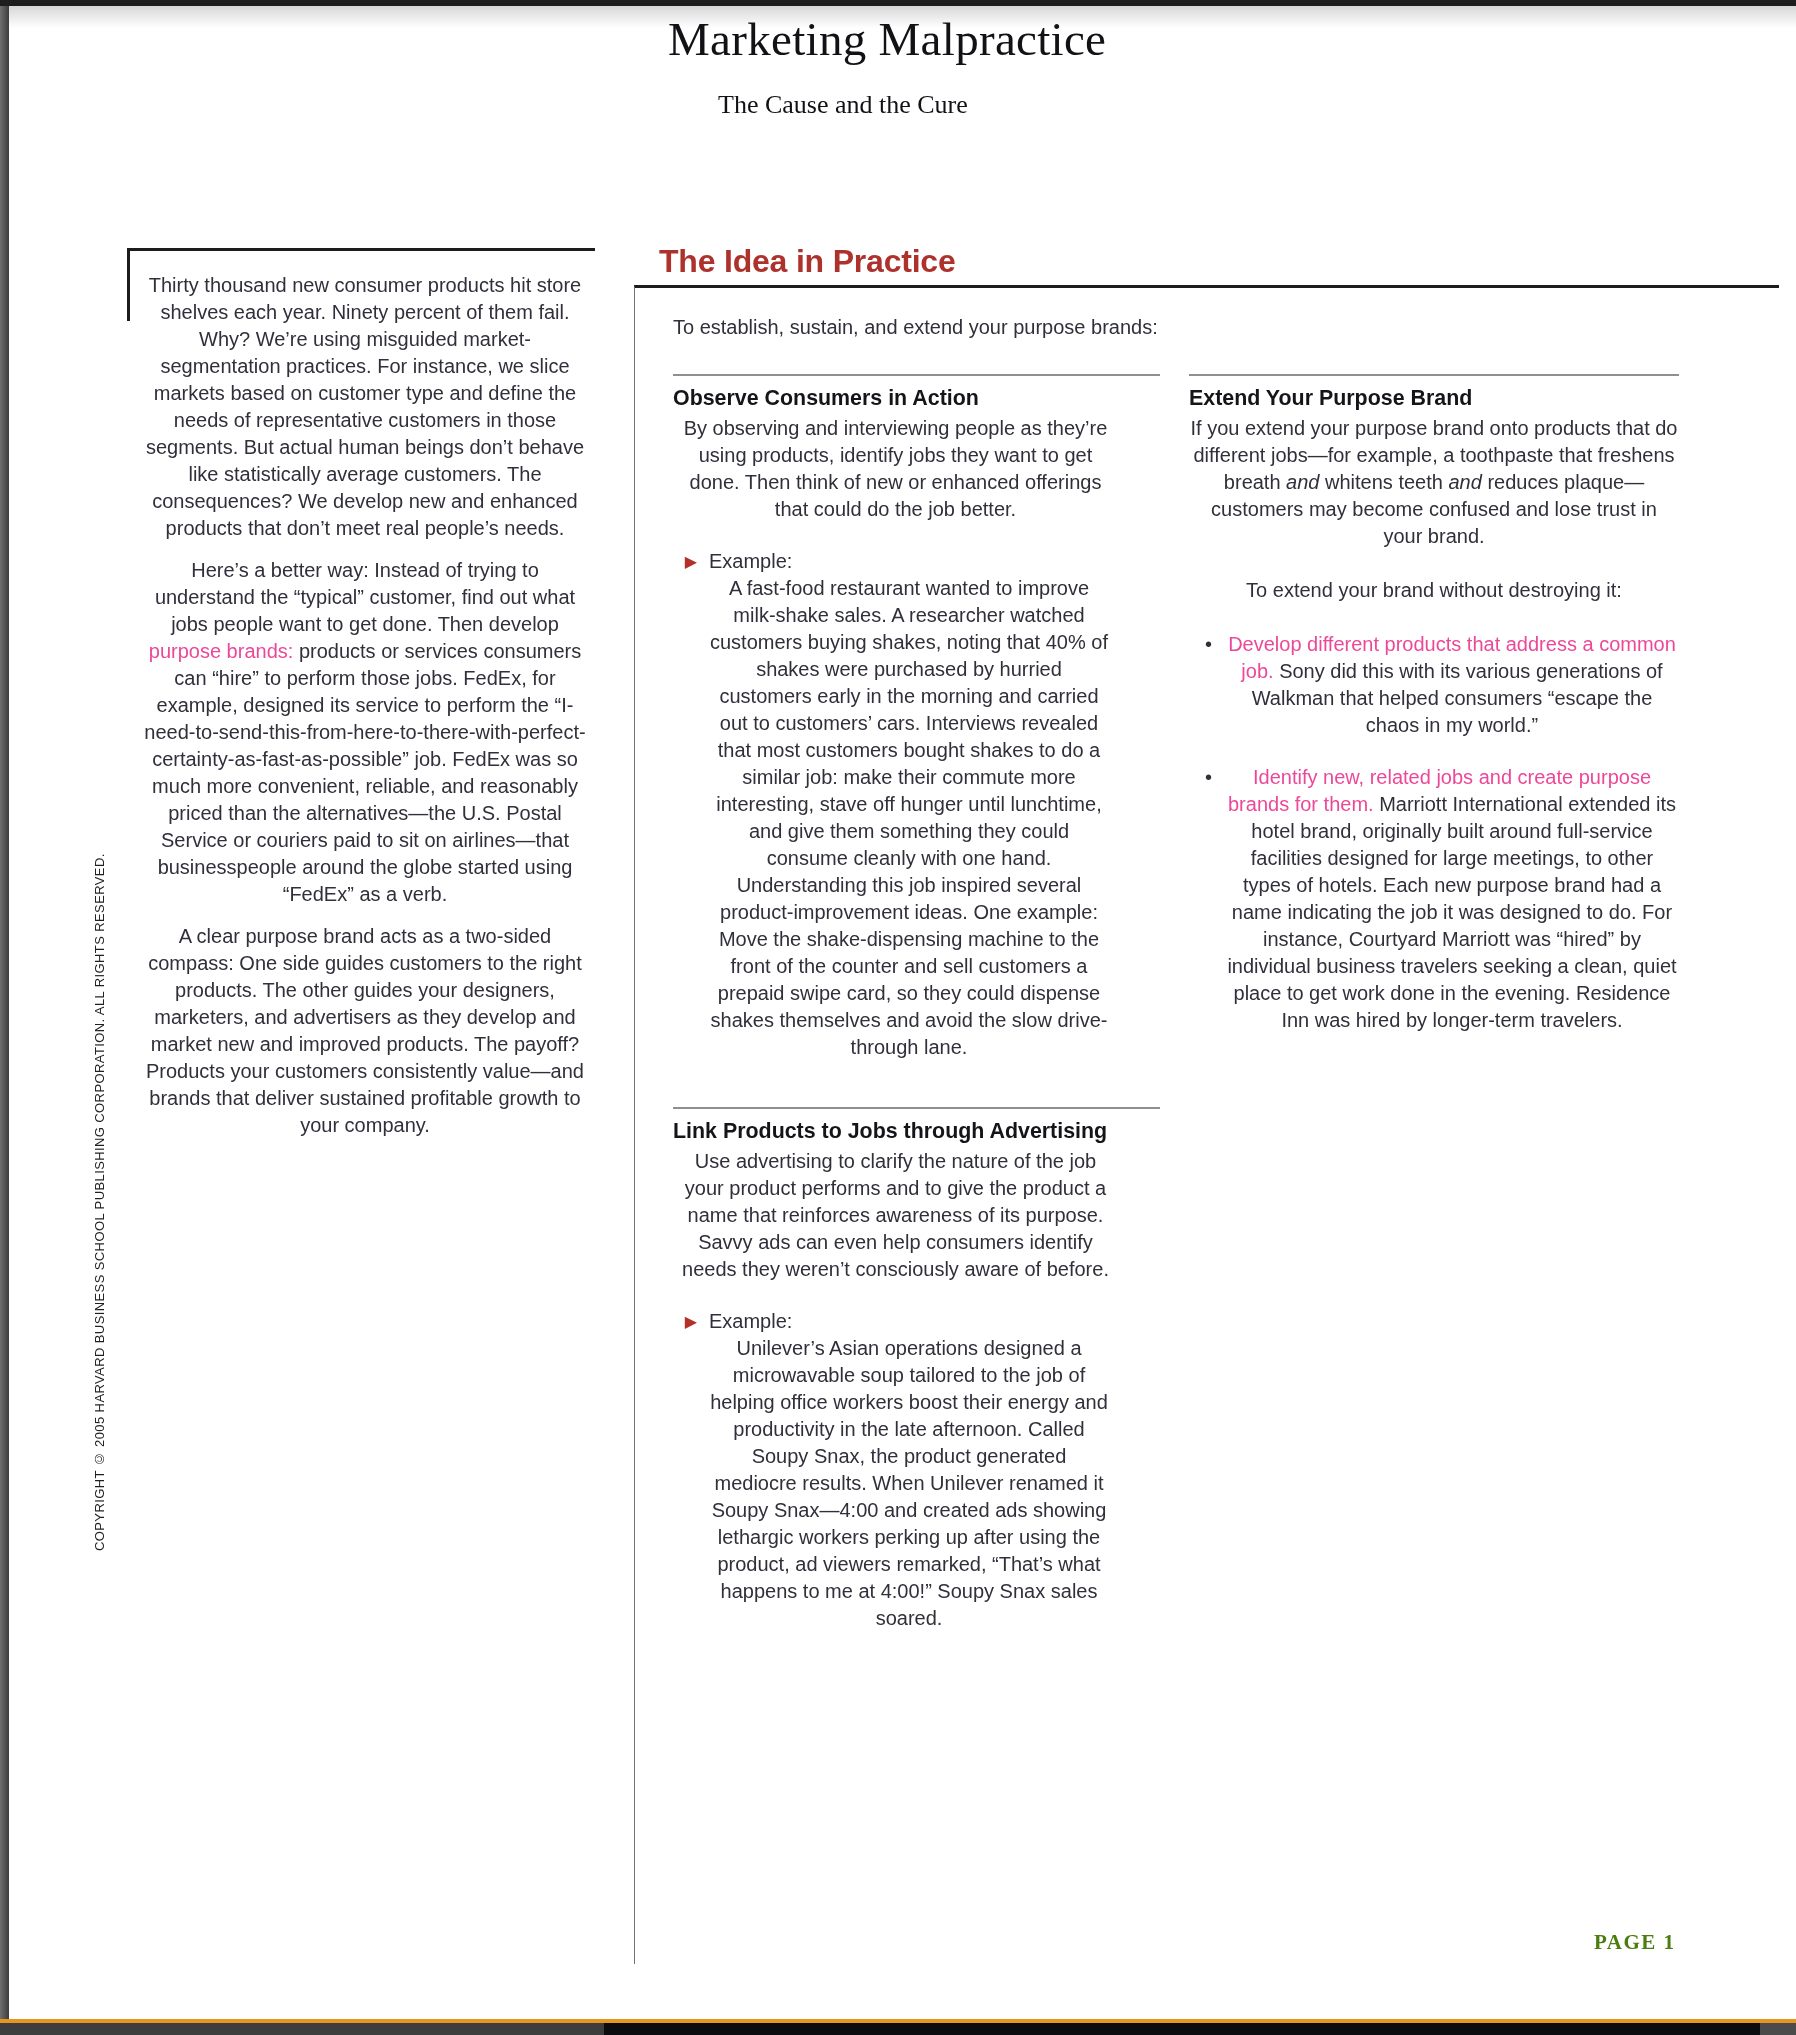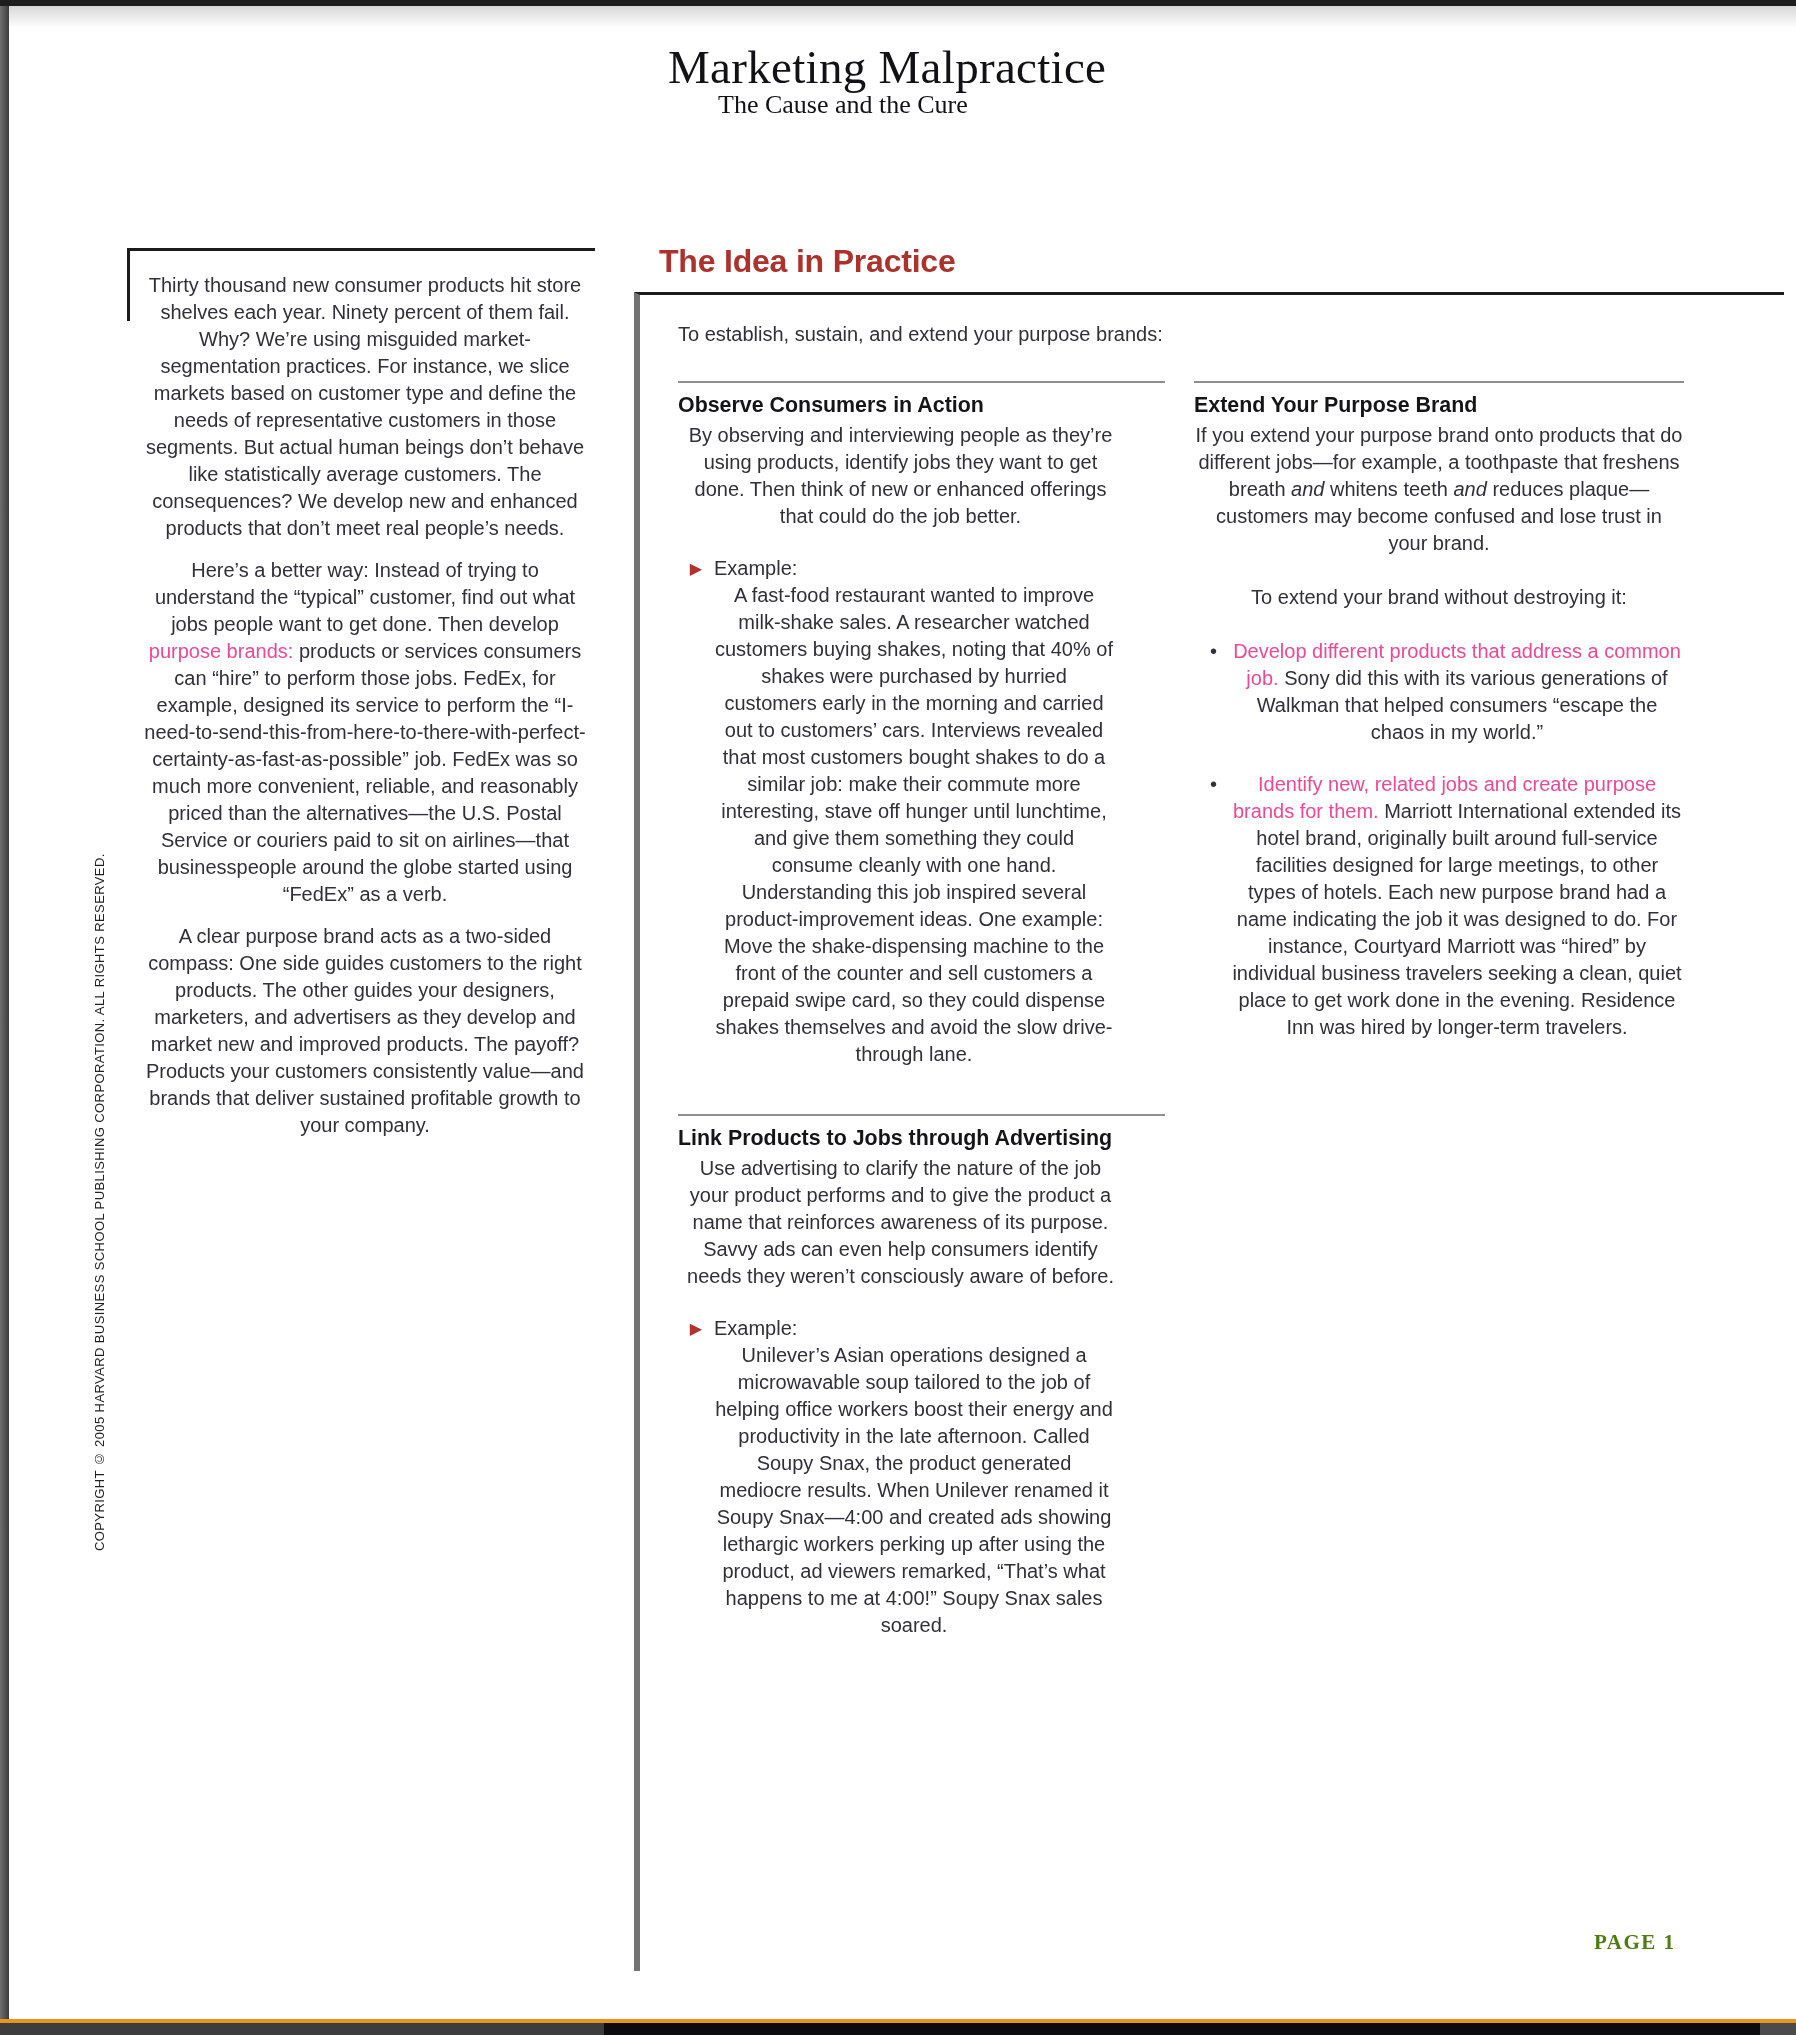--- a/index.html
+++ b/index.html
@@ -8,21 +8,21 @@
 
   
   .edge-left{position:absolute;left:0;top:0;width:9px;height:2020px;
              background:linear-gradient(to right,#6f6f6f,#3c3c3c);}
   .edge-top{position:absolute;left:0;top:0;width:1797px;height:6px;background:#1d1d1d;}
   .edge-top-fade{position:absolute;left:9px;top:6px;width:1788px;height:22px;
                  background:linear-gradient(#d7d7d7,#ffffff);}
 
   
   .doc-title{position:absolute;left:668px;top:12px;font-family:"Liberation Serif",serif;
-             font-size:47px;color:#111116;letter-spacing:0.3px;margin-top:28px;}
+             font-size:47px;color:#111116;letter-spacing:0.3px;}
   .doc-subtitle{position:absolute;left:670px;top:90px;font-family:"Liberation Serif",serif;
                 font-size:26px;color:#111116;margin-left:48px;}
 
   
   .red-h{font-size:32px;font-weight:bold;color:#ad322c;letter-spacing:-0.2px;}
   .body-text{font-size:20px;line-height:27px;color:#312f3a;text-align:center;}
   .rb{font-weight:normal;color:#ec4899;}
   .ri{font-style:italic;}
 
   
@@ -34,22 +34,22 @@
   .brief-body p{margin:0 0 15px;}
 
   
   .copyright{position:absolute;left:92px;top:894px;height:657px;
              writing-mode:vertical-rl;transform:rotate(180deg);
              font-size:13px;letter-spacing:0.4px;color:#1f1f1f;white-space:nowrap;}
 
   
   .practice{position:absolute;left:634px;top:243px;width:1150px;}
   .practice .red-h{margin:0 0 0 25px;}
-  .practice-box{margin-top:12px;width:1144px;height:1676px;position:relative;
-                border-top:3px solid #1c1c1c;border-left:6px solid #737373;}
+  .practice-box{margin-top:5px;width:1144px;height:1676px;position:relative;
+                border-top:3px solid #1c1c1c;border-left:1px solid #737373;}
   .practice-intro{position:absolute;left:38px;top:26px;}
   .pcol{position:absolute;top:86px;}
   .col-mid{left:38px;width:487px;}
   .col-right{left:554px;width:490px;}
   .sec-rule{border-top:2px solid #8f8f8f;}
   .sec-heading{font-size:21.4px;font-weight:bold;color:#141419;margin:10px 0 4px;}
   .sec-body{margin:0;max-width:445px;}
   .col-right .sec-body{max-width:490px;}
   .example{margin-top:25px;}
   .example-label{display:flex;align-items:flex-start;}

